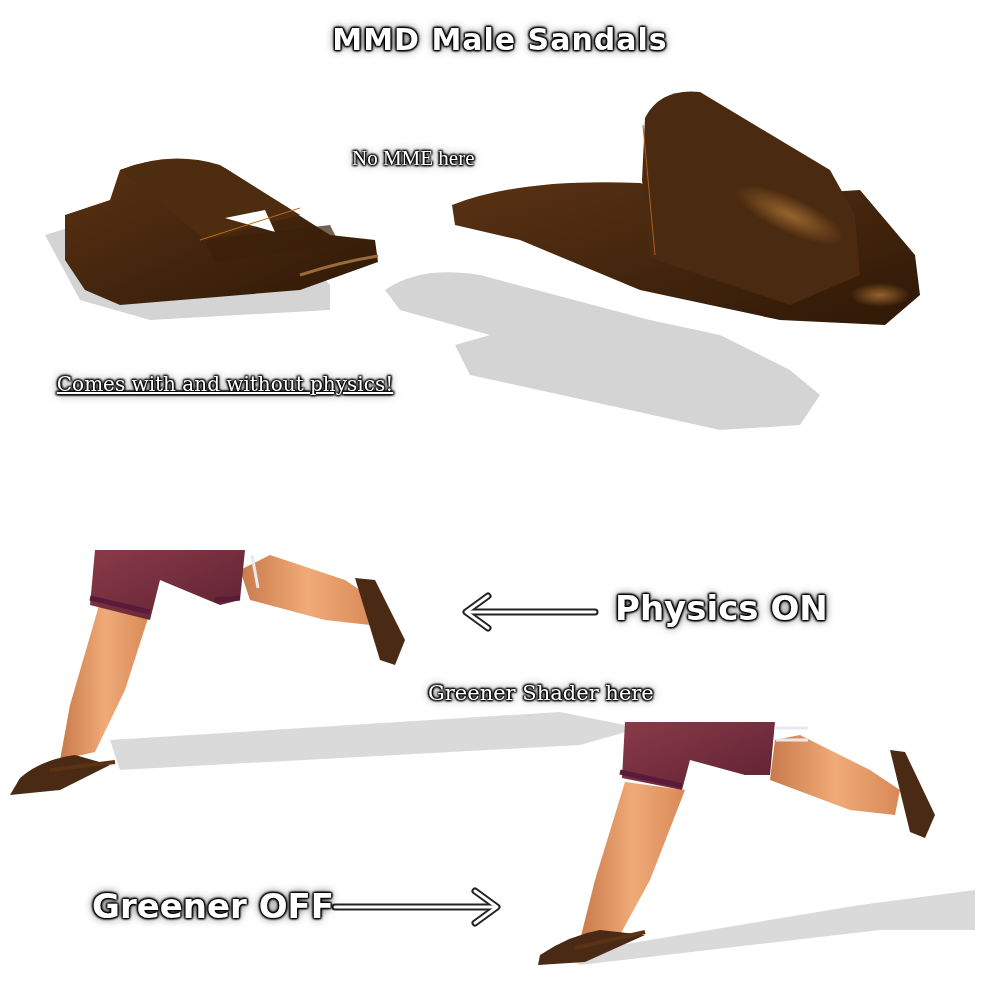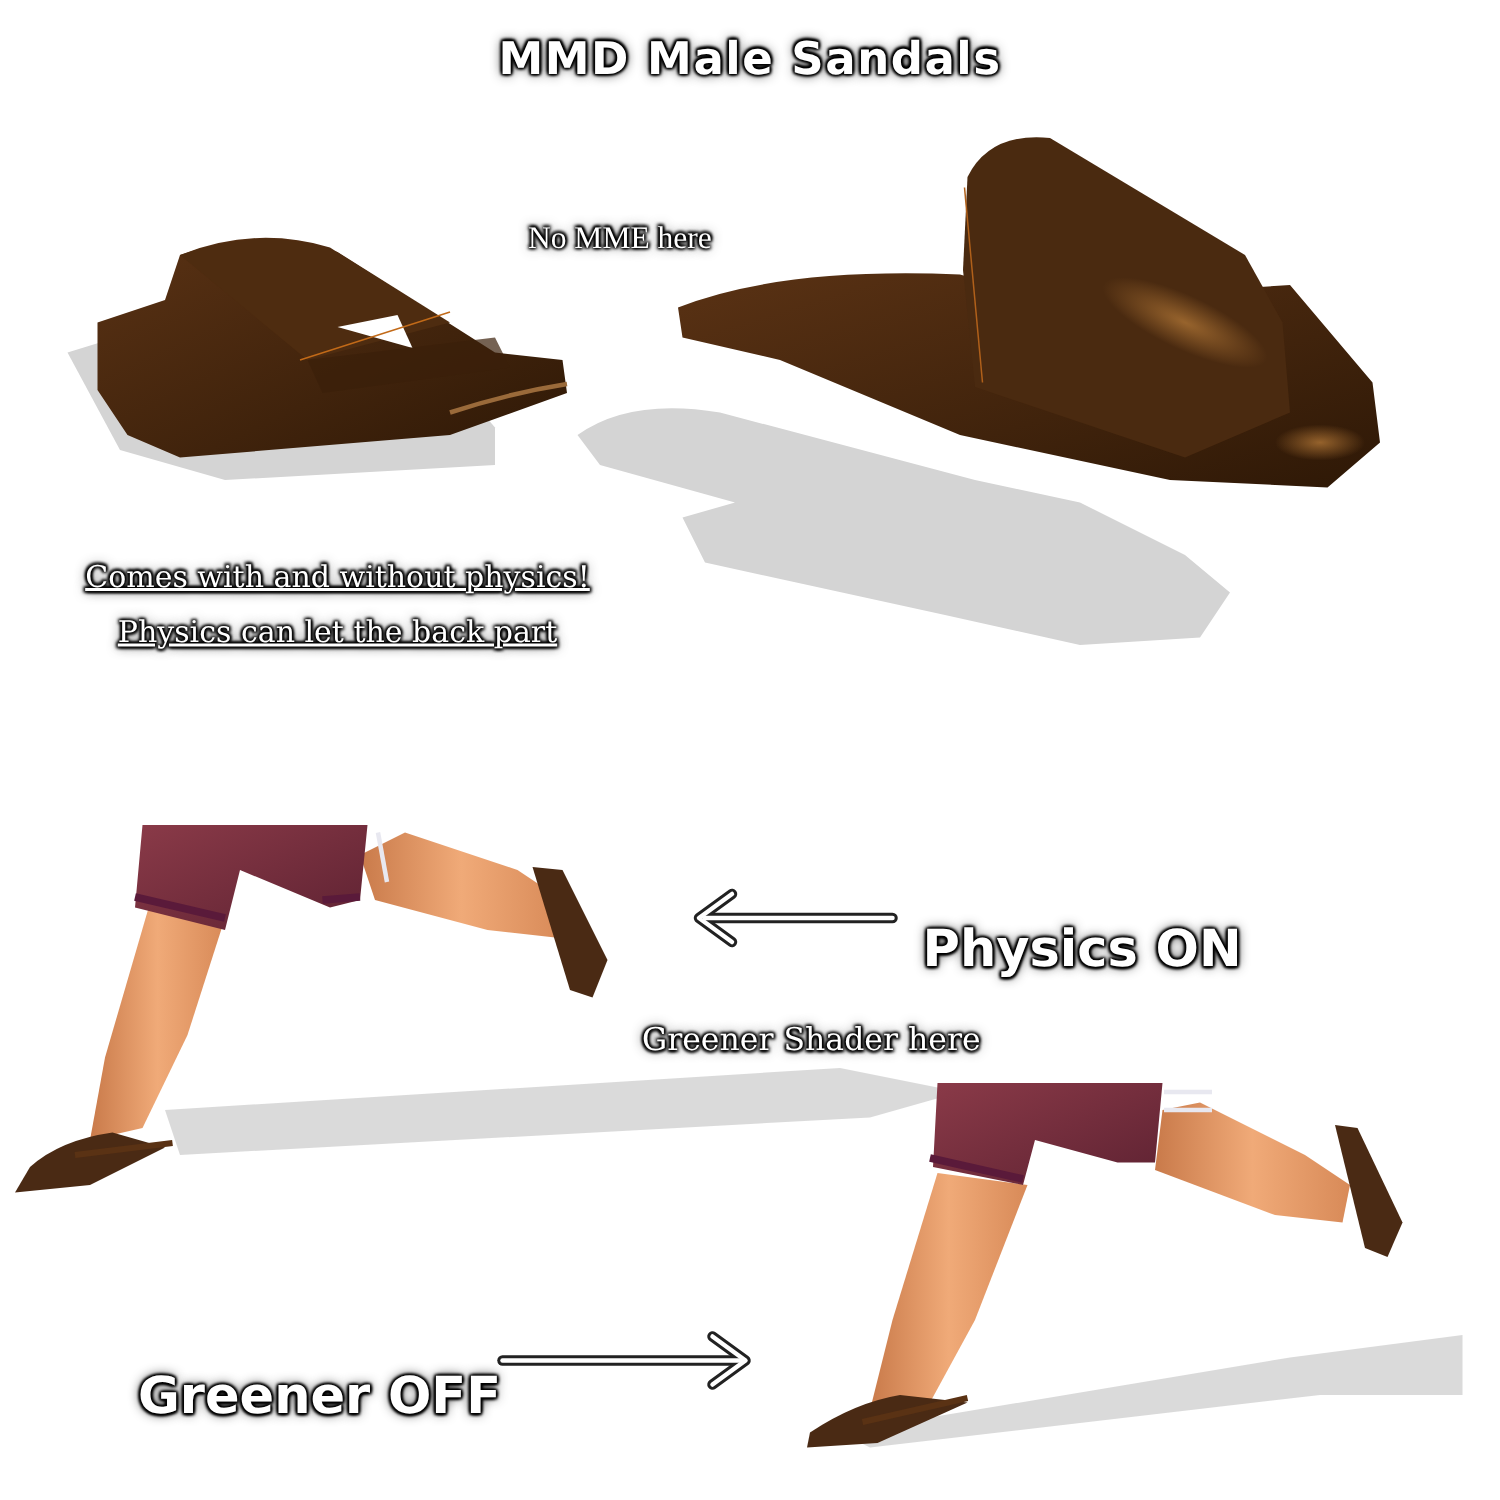--- a/index.html
+++ b/index.html
@@ -19,21 +19,21 @@
   .title {
     left: 0; top: 22px; width: 1000px; text-align: center;
     font-size: 30px; font-weight: bold; letter-spacing: 1px;
   }
   .label-sm { font-size: 21px; font-family: "DejaVu Serif", serif; }
   .caption {
     left: 40px; top: 366px; width: 370px; text-align: center;
     font-size: 20px; line-height: 37px; font-family: "DejaVu Serif", serif;
   }
   .caption div { white-space: nowrap; text-decoration: underline; }
-  .physics-label { font-size: 34px; font-weight: bold; margin-top: 25px; }
+  .physics-label { font-size: 34px; font-weight: bold; }
   svg { position: absolute; left: 0; top: 0; }
 </style>
 </head>
 <body>
 
 <svg width="1000" height="1000" viewBox="0 0 1000 1000">
   <defs>
     <linearGradient id="brownGrad" x1="0" y1="0" x2="1" y2="1">
       <stop offset="0" stop-color="#5a3214"></stop>
       <stop offset="0.6" stop-color="#40230c"></stop>
@@ -121,20 +121,19 @@
     <polyline points="475,891 497,907 475,923" fill="none" stroke="#fff" stroke-width="3" stroke-linecap="round" stroke-linejoin="round"></polyline>
   </g>
 </svg>
 
 <div class="abs glow-text title">MMD Male Sandals</div>
 
 <div class="abs glow-text label-sm" style="left:352px; top:146px;font-family:Liberation Serif, serif;">No MME here</div>
 
 <div class="abs glow-text caption">
   <div>Comes with and without physics!</div>
-  <div>Physics can let the back part</div>
 </div>
 
 <div class="abs glow-text physics-label" style="left:615px; top:588px;">Physics ON</div>
 
 <div class="abs glow-text label-sm" style="left:428px; top:681px;">Greener Shader here</div>
 
 <div class="abs glow-text physics-label" style="left:92px; top:886px;">Greener OFF</div>
 
 </body></html>

